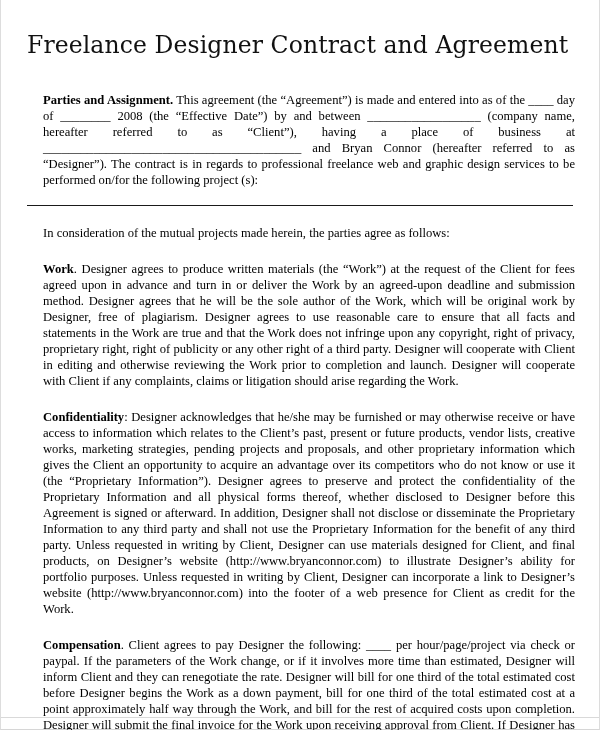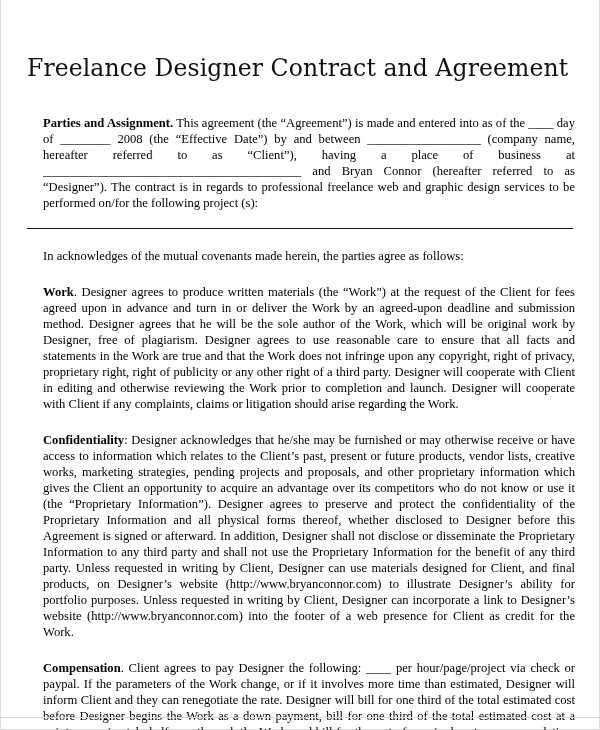--- a/index.html
+++ b/index.html
@@ -31,21 +31,21 @@
     top: 0;
     width: 548px;
   }
   .doc-title {
     font-family: "DejaVu Serif", "Liberation Serif", serif;
     font-size: 23.5px;
     font-weight: 400;
     letter-spacing: 0.1px;
     line-height: 1.1;
     margin: 0;
-    padding-top: 56px;
+    padding-top: 33px;
     color: #111111;
     white-space: nowrap;
   }
   .body-block {
     margin-top: 33px;
   }
   p.para {
     font-size: 12.6px;
     line-height: 16.0px;
     margin: 0 0 0 16px;
@@ -93,21 +93,21 @@
     <h1 class="doc-title">Freelance Designer Contract and Agreement</h1>
 
     <div class="body-block">
 
       <p class="para"><span class="lead">Parties and Assignment.</span><span> </span><span>This agreement (the “Agreement”) is made and entered into as of the ____ day of ________ 2008 (the “Effective Date”) by and between __________________ (company name, hereafter referred to as “Client”), having a place of business at _________________________________________ and Bryan Connor (hereafter referred to as “Designer”). The contract is in regards to professional freelance web and graphic design services to be performed on/for the following project (s):</span></p>
 
       <div class="rule-wrap">
         <hr class="section-rule">
       </div>
 
-      <p class="para tight"><span>In acknowledges of the mutual covenants made herein, the parties agree as follows:</span></p>
+      <p class="para tight"><span>In consideration of the mutual projects made herein, the parties agree as follows:</span></p>
 
       <p class="para"><span class="lead">Work</span><span>. </span><span>Designer agrees to produce written materials (the “Work”) at the request of the Client for fees agreed upon in advance and turn in or deliver the Work by an agreed-upon deadline and submission method. Designer agrees that he will be the sole author of the Work, which will be original work by Designer, free of plagiarism. Designer agrees to use reasonable care to ensure that all facts and statements in the Work are true and that the Work does not infringe upon any copyright, right of privacy, proprietary right, right of publicity or any other right of a third party. Designer will cooperate with Client in editing and otherwise reviewing the Work prior to completion and launch. Designer will cooperate with Client if any complaints, claims or litigation should arise regarding the Work.</span></p>
 
       <p class="para"><span class="lead">Confidentiality</span><span>: </span><span>Designer acknowledges that he/she may be furnished or may otherwise receive or have access to information which relates to the Client’s past, present or future products, vendor lists, creative works, marketing strategies, pending projects and proposals, and other proprietary information which gives the Client an opportunity to acquire an advantage over its competitors who do not know or use it (the “Proprietary Information”). Designer agrees to preserve and protect the confidentiality of the Proprietary Information and all physical forms thereof, whether disclosed to Designer before this Agreement is signed or afterward. In addition, Designer shall not disclose or disseminate the Proprietary Information to any third party and shall not use the Proprietary Information for the benefit of any third party.  Unless requested in writing by Client, Designer can use materials designed for Client, and final products, on Designer’s website (http://www.bryanconnor.com) to illustrate Designer’s ability for portfolio purposes. Unless requested in writing by Client, Designer can incorporate a link to Designer’s website (http://www.bryanconnor.com) into the footer of a web presence for Client as credit for the Work.</span></p>
 
       <p class="para"><span class="lead">Compensation</span><span>. </span><span>Client agrees to pay Designer the following: ____ per hour/page/project via check or paypal. If the parameters of the Work change, or if it involves more time than estimated, Designer will inform Client and they can renegotiate the rate. Designer will bill for one third of the total estimated cost before Designer begins the Work as a down payment, bill for one third of the total estimated cost at a point approximately half way through the Work, and bill for the rest of acquired costs upon completion. Designer will submit the final invoice for the Work upon receiving approval from Client. If Designer has not received any comments or revisions within 7 days of submitting a completed draft, Designer will send the invoice via e-mail or U.S. Mail.</span></p>
 
     </div>
   </div>
 

